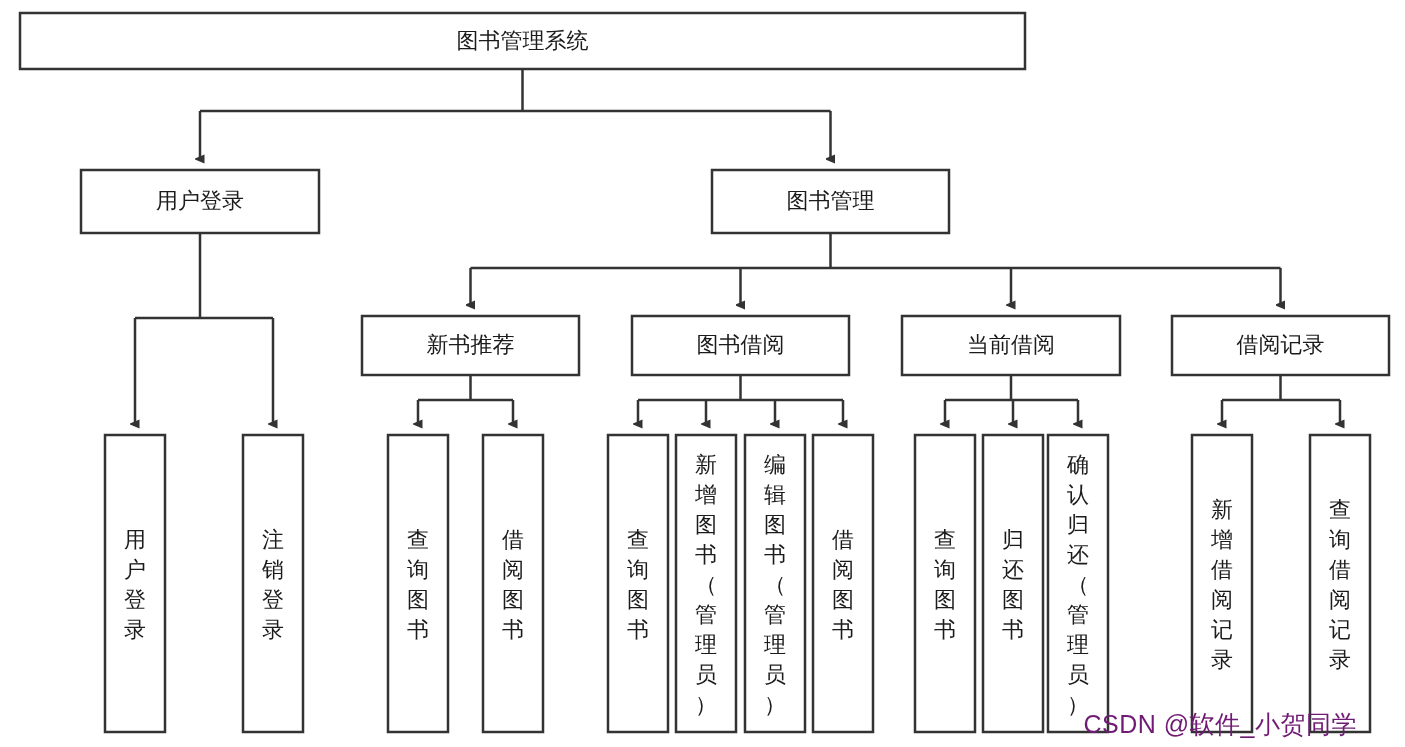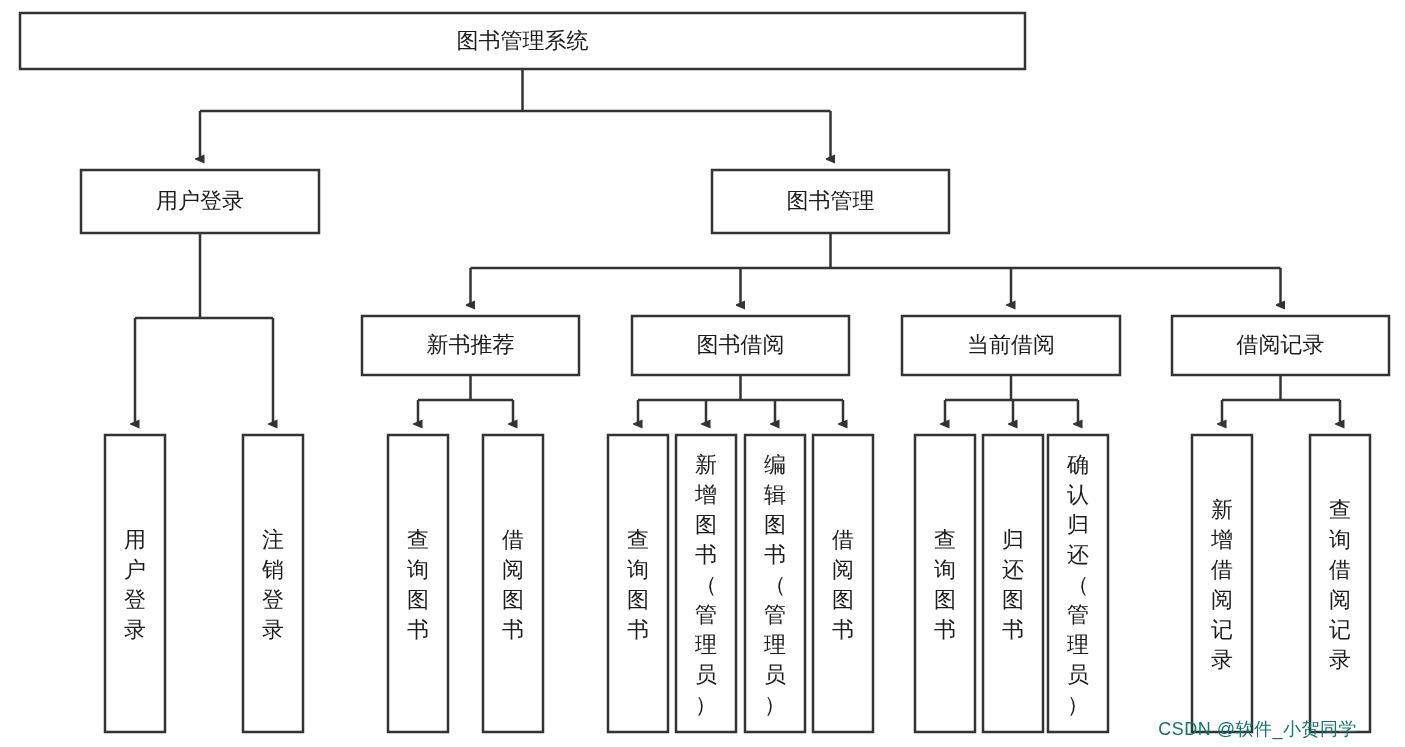--- a/index.html
+++ b/index.html
@@ -45,22 +45,22 @@
   .edge-line {
     stroke: #333333;
     stroke-width: 2.5;
     fill: none;
   }
   .watermark {
     position: absolute;
     right: 12px;
     bottom: 6px;
     font-family: "Liberation Sans", "DejaVu Sans", sans-serif;
-    font-size: 18px;
-    color: #0f766e;
+    font-size: 25px;
+    color: #701a75;
     white-space: nowrap;
     letter-spacing: 0.5px;
   }
 </style>
 </head>
 <body>
 
 <div id="diagram-root">
 
   <svg class="diagram" viewBox="0 0 1405 747" xmlns="http://www.w3.org/2000/svg">

